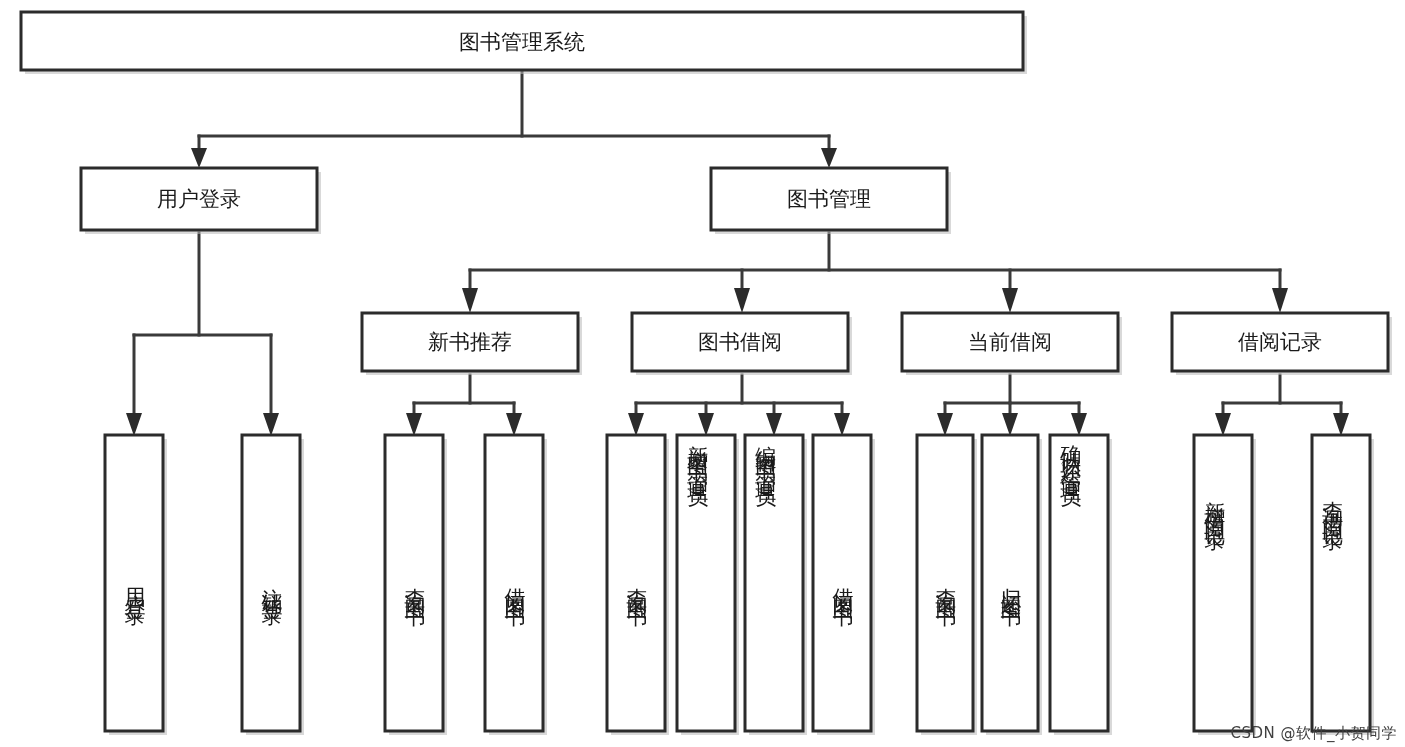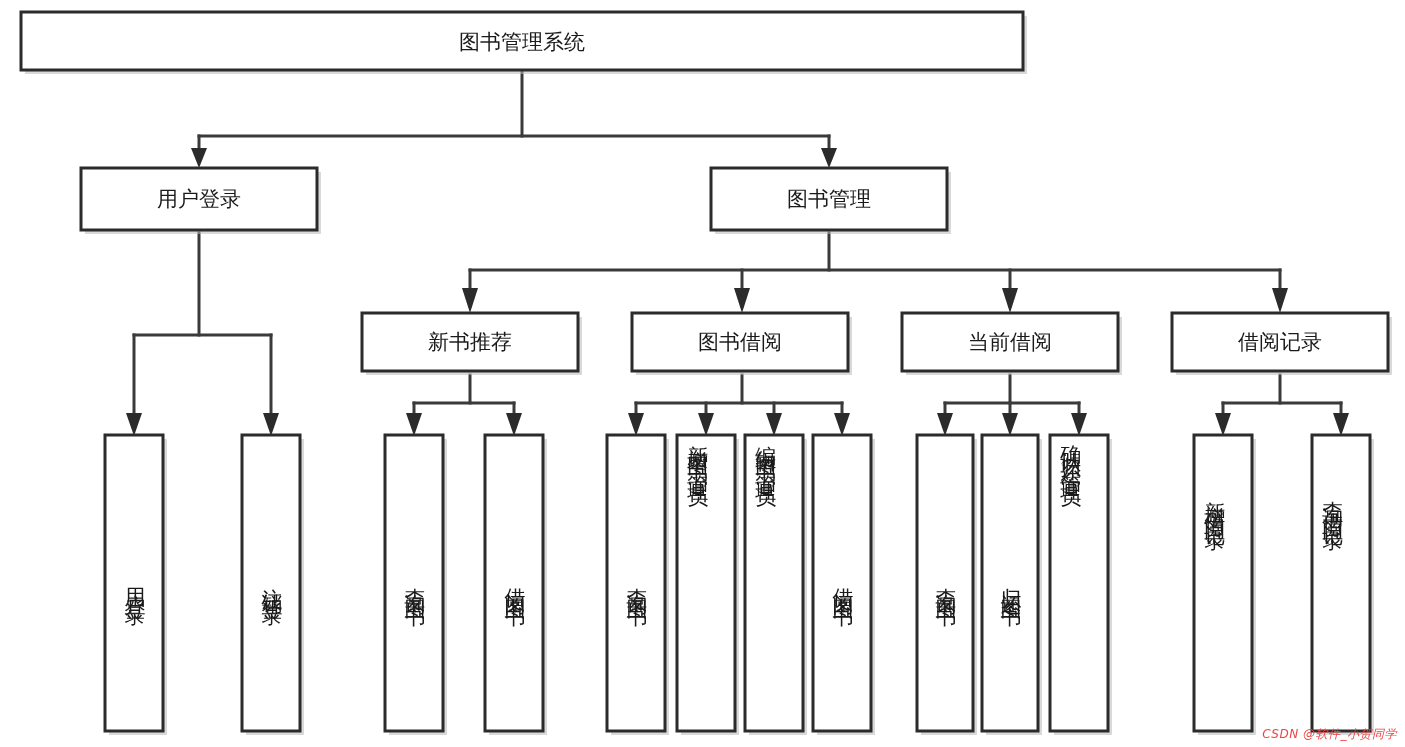--- a/index.html
+++ b/index.html
@@ -53,26 +53,25 @@
     dominant-baseline: middle;
   }
   .node-label.vertical {
     font-size: 21px;
   }
   .watermark-text {
     position: absolute;
     right: 8px;
     bottom: 4px;
     font-family: "DejaVu Sans", "Liberation Sans", sans-serif;
-    font-size: 12px;
-    color: #ef4444;
+    font-size: 15px;
+    color: #404040;
     letter-spacing: 0.5px;
     white-space: nowrap;
     user-select: none;
-    font-style: italic;
   }
 </style>
 </head>
 <body>
 
 <div id="diagram-root">
   <svg class="tree-canvas" viewBox="0 0 1405 747" xmlns="http://www.w3.org/2000/svg">
 
     <g>
 

